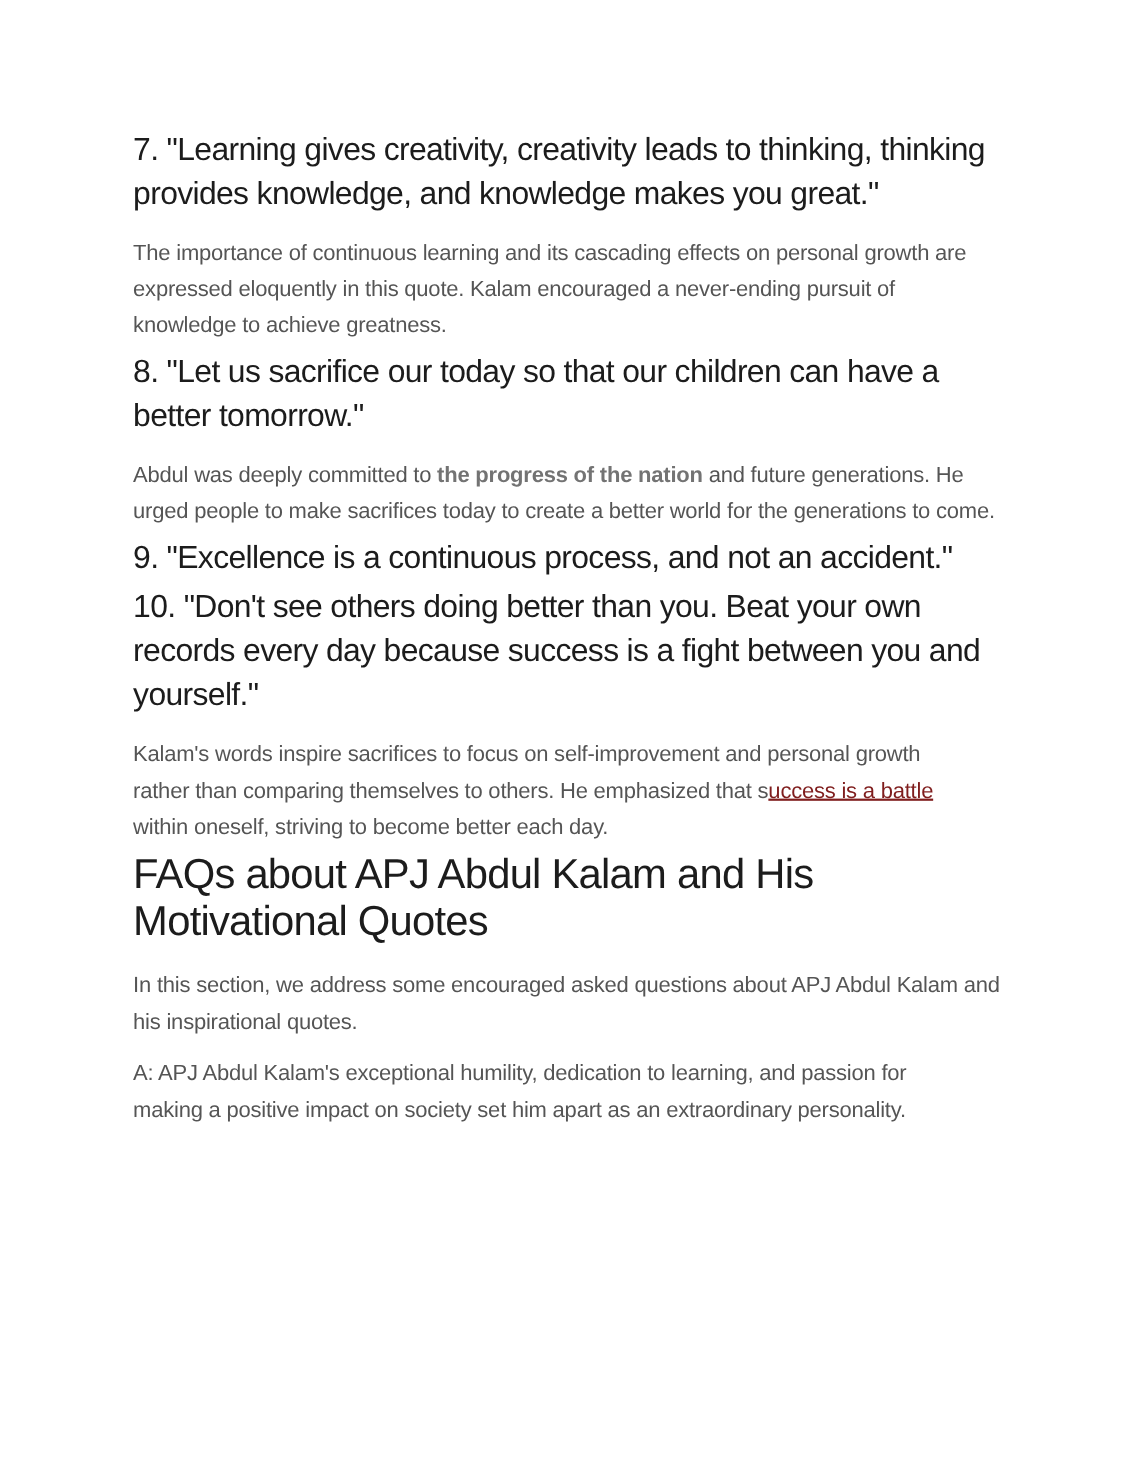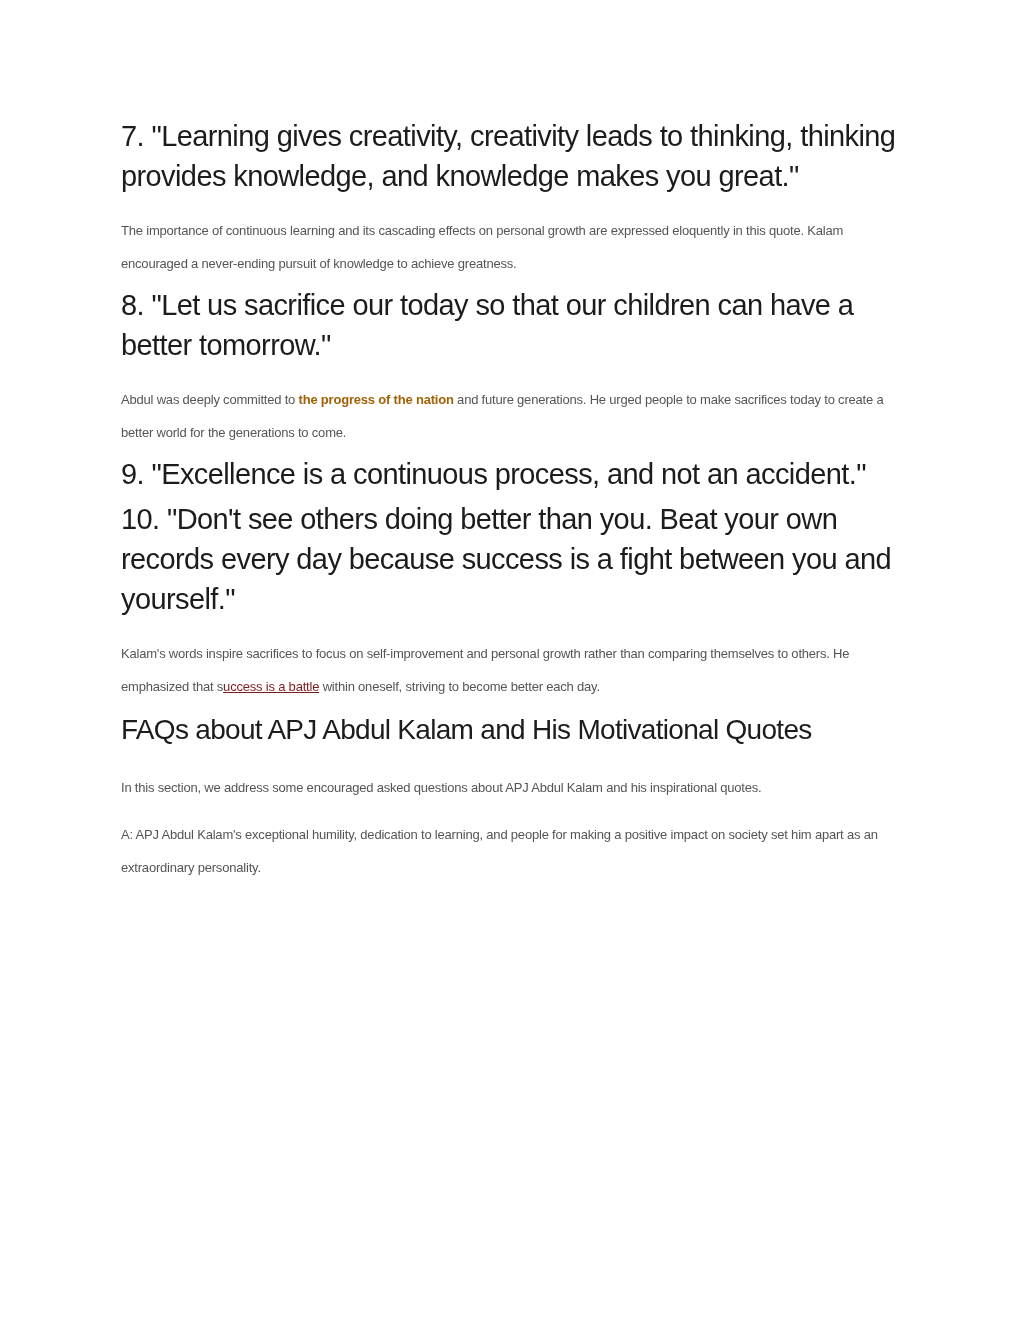--- a/index.html
+++ b/index.html
@@ -10,35 +10,35 @@
       font-weight: normal;
       font-size: 29px;
       line-height: 40px;
       color: #1c1c1c;
       margin: 0;
       letter-spacing: -0.6px;
     }
     h1.faq {
       font-family: "Liberation Sans", sans-serif;
       font-weight: normal;
-      font-size: 28px;
+      font-size: 38px;
       line-height: 43px;
       color: #1c1c1c;
       margin: 0;
       letter-spacing: -0.7px;
     }
     p.body {
       font-family: "Liberation Sans", sans-serif;
-      font-size: 13px;
+      font-size: 20px;
       line-height: 33px;
       color: #555555;
       margin: 0;
       letter-spacing: -0.2px;
     }
-    p.body b { color: #a16207; font-weight: bold; }
+    p.body b { color: #737373; font-weight: bold; }
     a.link { color: #7f1d1d; text-decoration: underline; }
   </style>
 </head>
 <body>
 
 <div class="page">
 
   <h2 class="q" style="width:790px;">7. "Learning gives creativity, creativity leads to thinking, thinking provides knowledge, and knowledge makes you great."</h2>
   <p class="body" style="margin-top:18px; width:790px;">The importance of continuous learning and its cascading effects on personal growth are expressed eloquently in this quote. Kalam encouraged a never-ending pursuit of knowledge to achieve greatness.</p>
 
@@ -46,15 +46,15 @@
   <p class="body" style="margin-top:18px; width:790px;"><span>Abdul was deeply committed to </span><b>the progress of the nation</b><span> and future generations. He urged people to make sacrifices today to create a better world for the generations to come.</span></p>
 
   <h2 class="q" style="margin-top:5px; width:790px;">9. "Excellence is a continuous process, and not an accident."</h2>
 
   <h2 class="q" style="margin-top:5px; width:790px;">10. "Don't see others doing better than you. Beat your own records every day because success is a fight between you and yourself."</h2>
   <p class="body" style="margin-top:18px; width:760px;"><span>Kalam's words inspire sacrifices to focus on self-improvement and personal growth rather than comparing themselves to others. He emphasized that s</span><a href="#" class="link">uccess is a battle</a><span> within oneself, striving to become better each day.</span></p>
 
   <h1 class="faq" style="margin-top:5px; width:760px;">FAQs about APJ Abdul Kalam and His Motivational Quotes</h1>
   <p class="body" style="margin-top:20px; width:790px;">In this section, we address some encouraged asked questions about APJ Abdul Kalam and his inspirational quotes.</p>
 
-  <p class="body" style="margin-top:14px; width:760px;">A: APJ Abdul Kalam's exceptional humility, dedication to learning, and people for making a positive impact on society set him apart as an extraordinary personality.</p>
+  <p class="body" style="margin-top:14px; width:760px;">A: APJ Abdul Kalam's exceptional humility, dedication to learning, and passion for making a positive impact on society set him apart as an extraordinary personality.</p>
 
 </div>
 
 </body></html>

